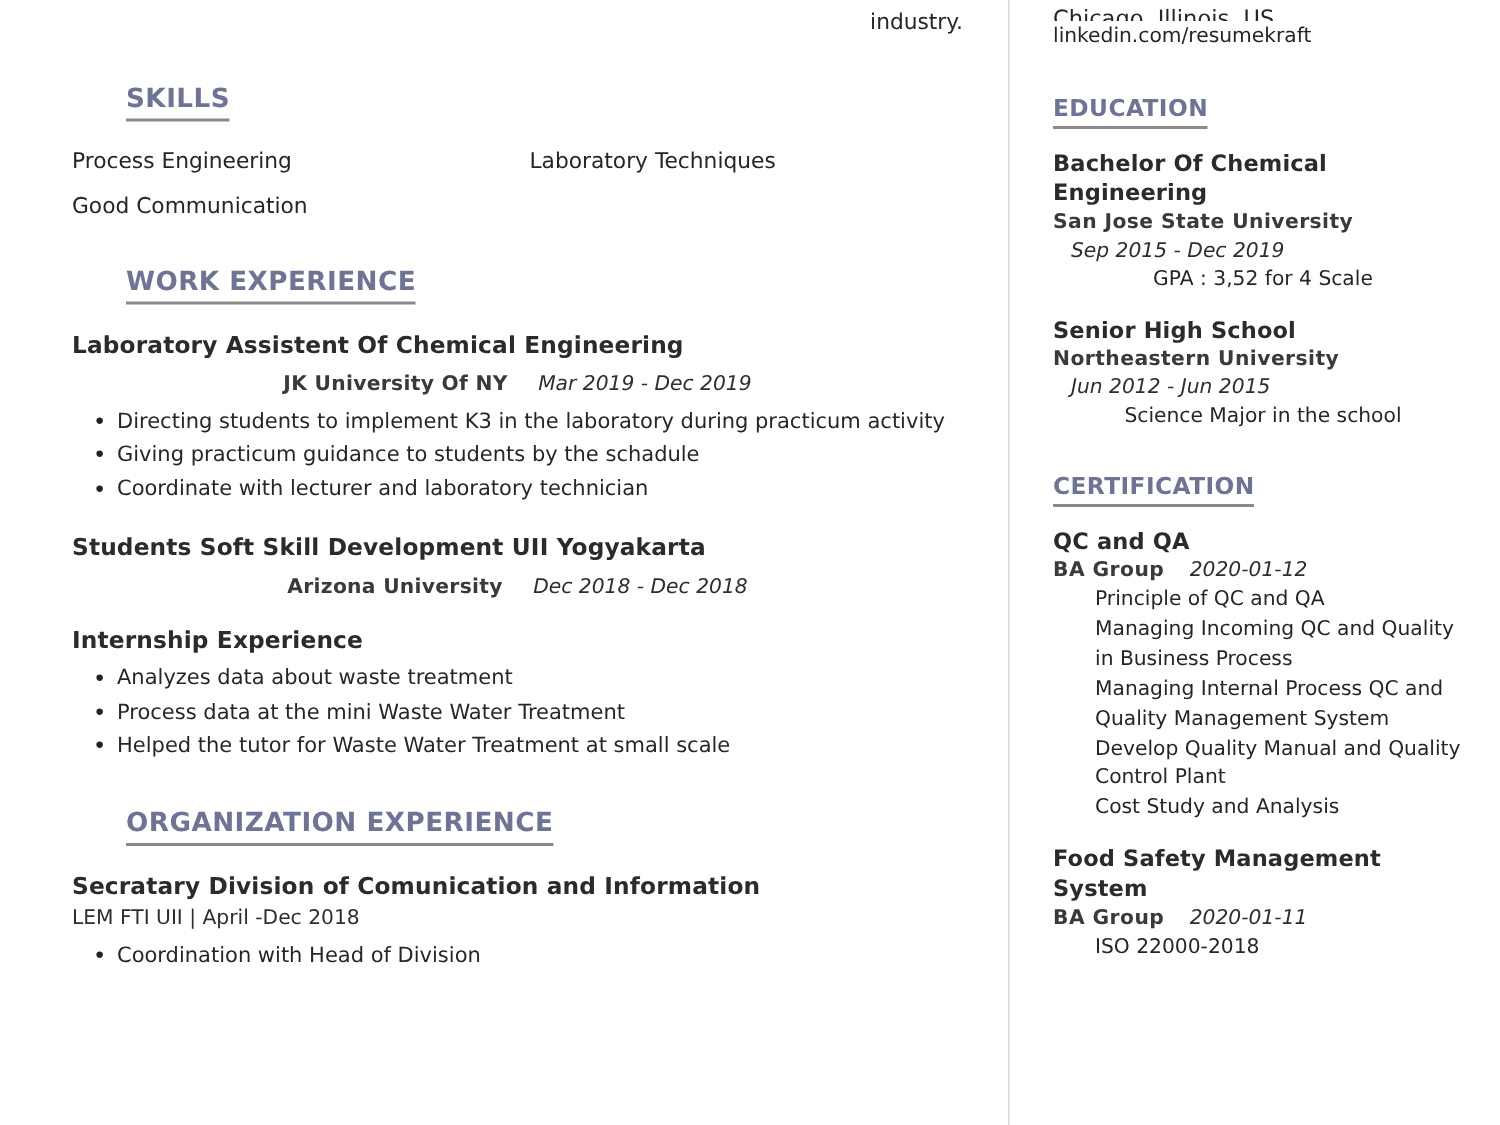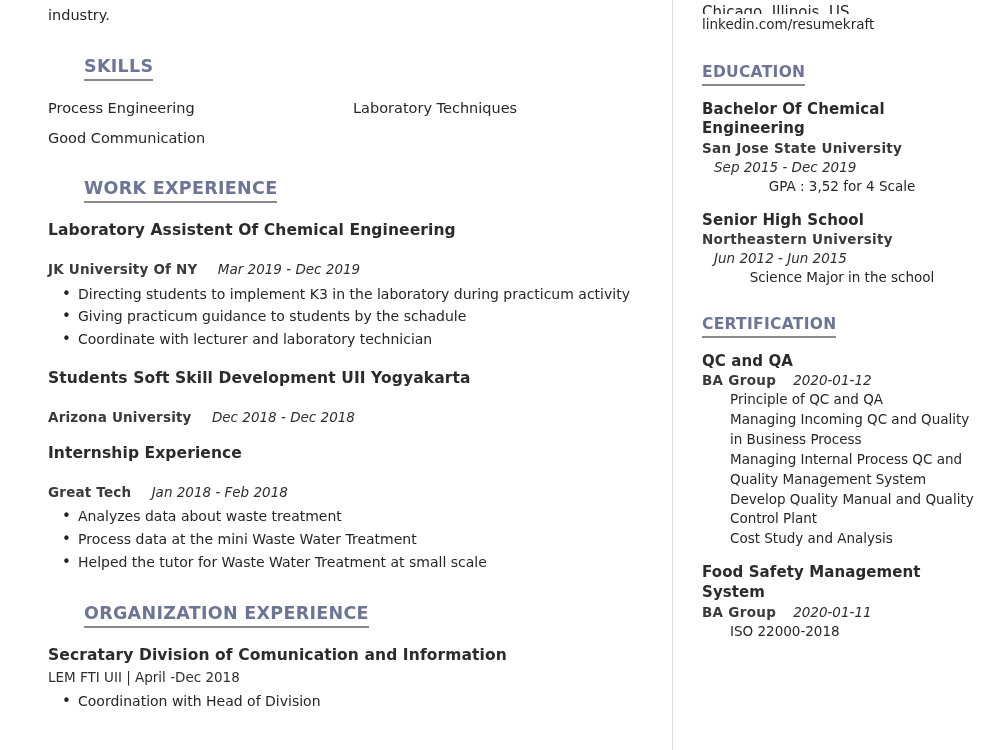--- a/index.html
+++ b/index.html
@@ -59,20 +59,21 @@
   .sec-wrap-main { margin-top: 30px; }
   .sec-wrap-side { margin-top: 26px; }
 
   
   .summary-tail {
     font-size: 14.5px;
     line-height: 1.55;
     color: #262626;
     margin: 0;
     padding-top: 4px;
+    text-align: right;
   }
 
   
   .skills {
     margin-top: 18px;
     display: grid;
     grid-template-columns: 305px 1fr;
     row-gap: 11px;
   }
   .skill {
@@ -84,24 +85,25 @@
   
   .entry { margin-top: 17px; }
   .entry-title {
     font-size: 15.5px;
     font-weight: bold;
     color: #2b2b2b;
     line-height: 1.3;
     letter-spacing: .1px;
   }
   .entry-meta {
-    margin-top: 20px;
+    margin-top: 7px;
     font-size: 13.5px;
     line-height: 1.35;
     white-space: nowrap;
+    text-align: center;
   }
   .entry-org {
     font-weight: bold;
     color: #3a3a3a;
     letter-spacing: .2px;
   }
   .entry-dates {
     font-style: italic;
     color: #2e2e2e;
     margin-left: 16px;
@@ -231,24 +233,20 @@
       <div class="entry">
         <div class="entry-title">Students Soft Skill Development UII Yogyakarta</div>
         <div class="entry-meta">
           <span class="entry-org">Arizona University</span>
           <span class="entry-dates">Dec 2018 - Dec 2018</span>
         </div>
       </div>
 
       <div class="entry">
         <div class="entry-title">Internship Experience</div>
-        <div class="entry-meta">
-          <span class="entry-org">Great Tech</span>
-          <span class="entry-dates">Jan 2018 - Feb 2018</span>
-        </div>
         <ul class="bullets">
           <li>Analyzes data about waste treatment</li>
           <li>Process data at the mini Waste Water Treatment</li>
           <li>Helped the tutor for Waste Water Treatment at small scale</li>
         </ul>
       </div>
     </div>
 
     <div class="sec-wrap-main">
       <div class="sec-head">ORGANIZATION EXPERIENCE</div>

